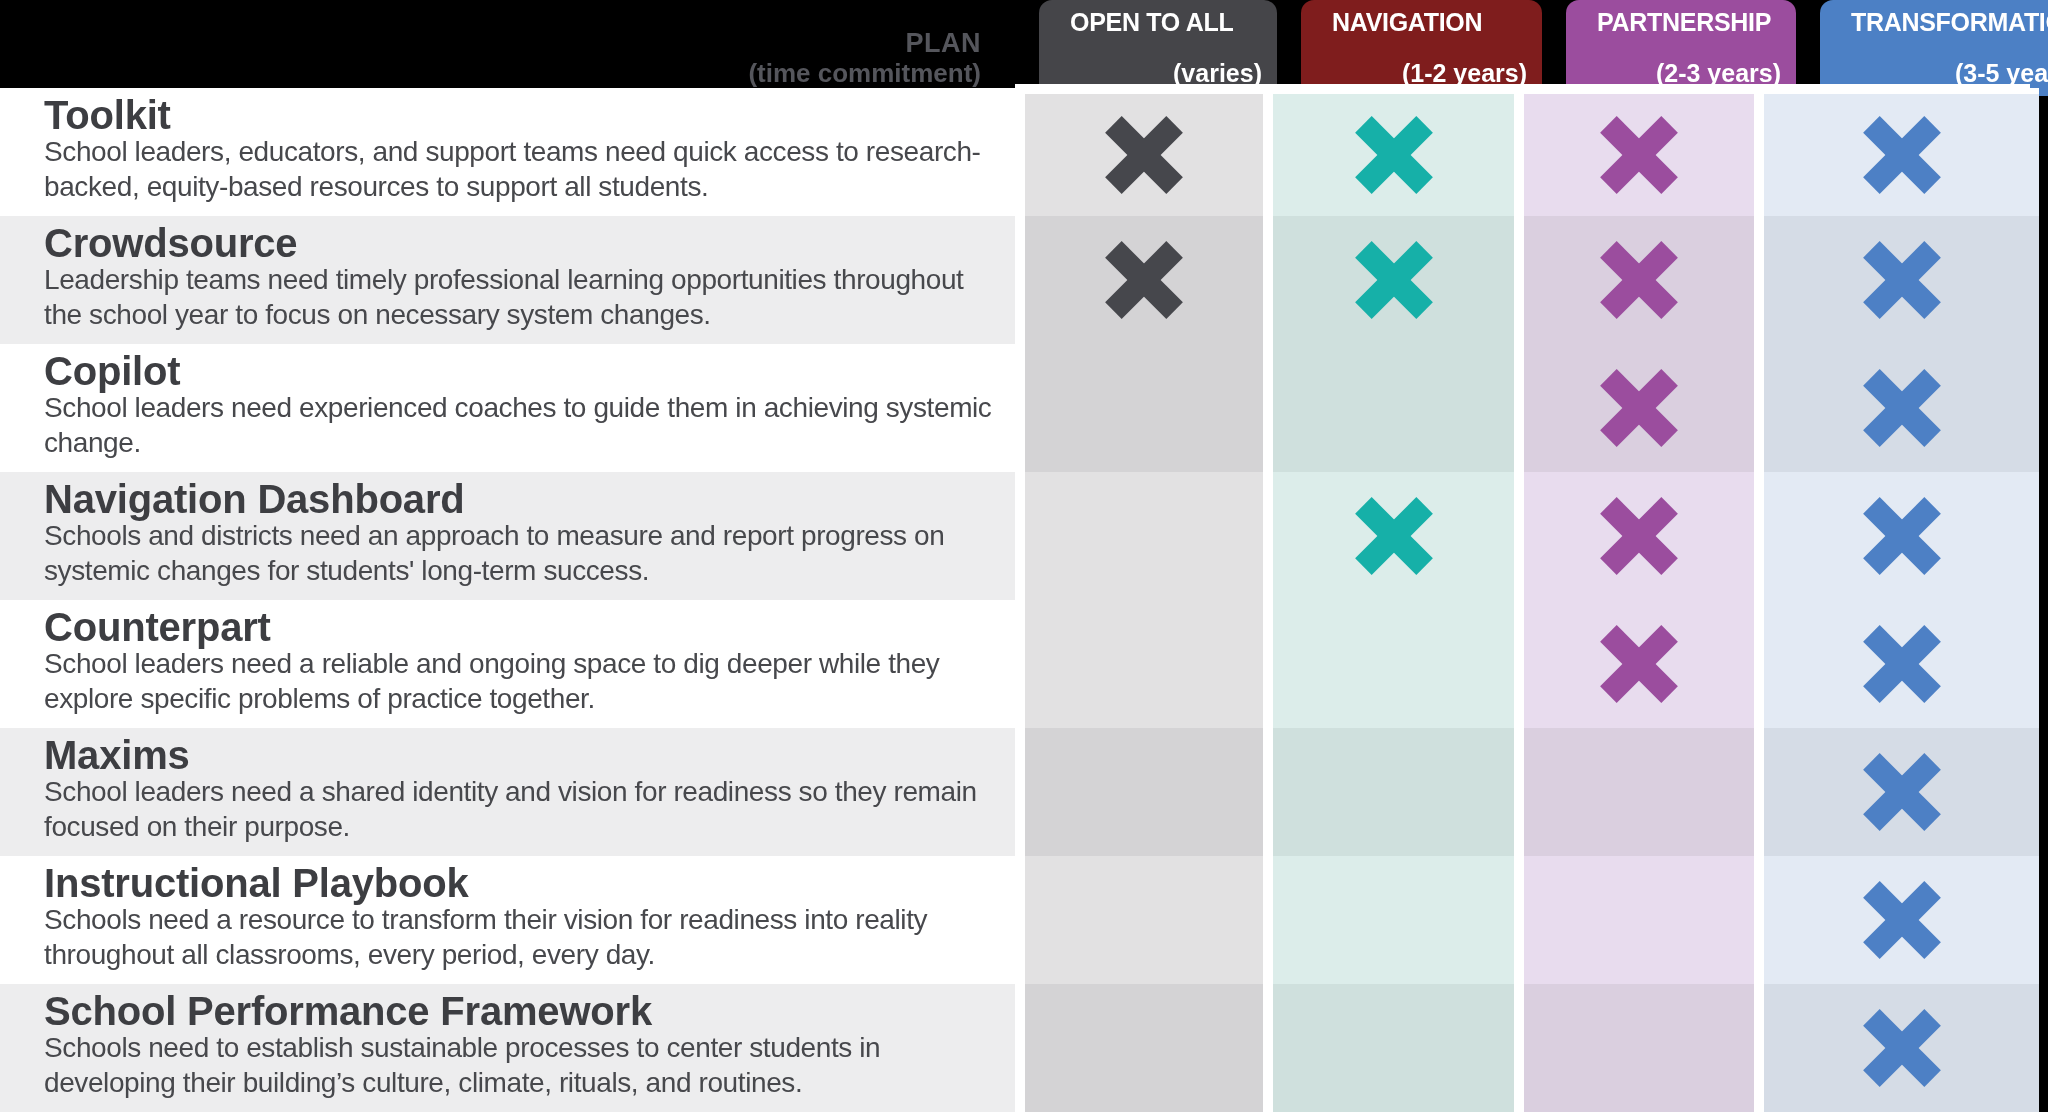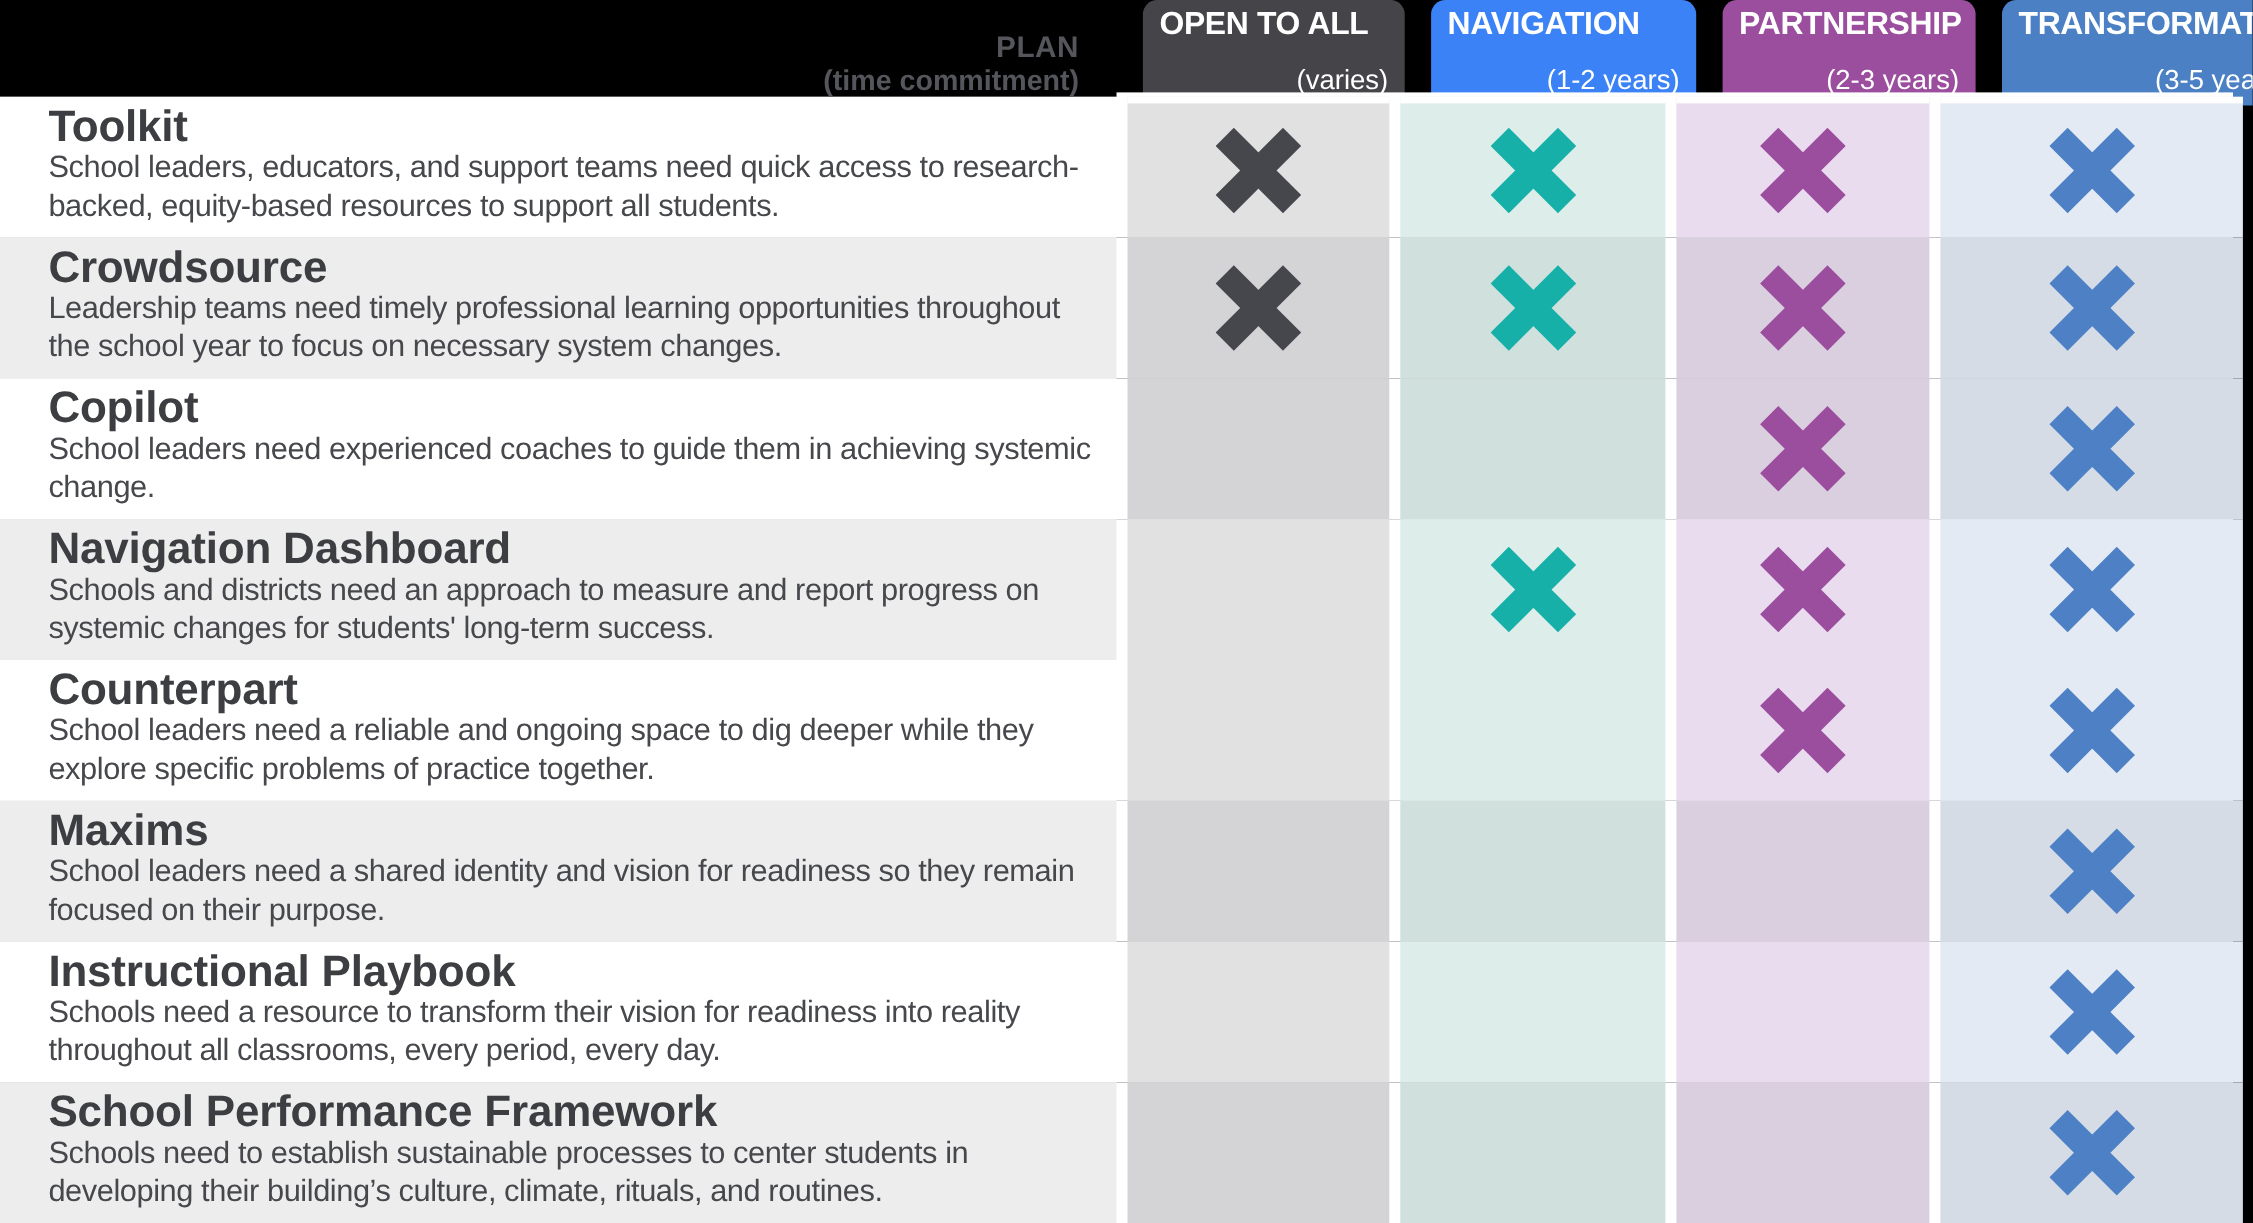--- a/index.html
+++ b/index.html
@@ -17,22 +17,22 @@
     display:flex;flex-direction:column;justify-content:flex-end;align-items:flex-end;
     padding:0 34px 8px 0;color:#55565c;
   }
   .plan-label{font-size:27px;font-weight:bold;letter-spacing:.5px;line-height:30px;}
   .plan-sub{font-size:26px;font-weight:bold;line-height:30px;}
   .tab{
     border-radius:13px 13px 0 0;color:#fff;
     display:flex;flex-direction:column;justify-content:center;
     padding:6px 15px 8px 15px;box-sizing:border-box;
   }
-  .tab-label{font-size:29px;font-weight:bold;letter-spacing:-.3px;line-height:32px;text-align:left;white-space:nowrap;}
-  .tab-sub{font-size:25px;font-weight:normal;line-height:30px;text-align:right;white-space:nowrap;margin-top:20px;}
+  .tab-label{font-size:25px;font-weight:bold;letter-spacing:-.3px;line-height:32px;text-align:left;white-space:nowrap;margin-left:16px;}
+  .tab-sub{font-size:25px;font-weight:bold;line-height:30px;text-align:right;white-space:nowrap;margin-top:20px;}
   .white-strip{position:absolute;left:1015px;top:84px;width:1015px;height:5px;background:#fff;}
   
   .rows{position:absolute;left:0;top:88px;width:2030px;}
   .row{
     display:grid;grid-template-columns:1015px 238px 241px 230px 275px;column-gap:10px;
     height:128px;background:#fff; 
   }
   .label-cell{
     box-sizing:border-box;padding:8px 20px 0 44px;overflow:hidden;
   }
@@ -53,21 +53,21 @@
   <div class="header-row">
     <div class="plan-cell">
       <div class="plan-label">PLAN</div>
       <div class="plan-sub">(time commitment)</div>
     </div>
 
   <div class="tab" style="background: rgb(69, 69, 73);">
         <div class="tab-label">OPEN TO ALL</div>
         <div class="tab-sub">(varies)</div>
       </div>
-      <div class="tab" style="background: #3b82f6;">
+      <div class="tab" style="background: #7f1d1d;">
         <div class="tab-label">NAVIGATION</div>
         <div class="tab-sub">(1-2 years)</div>
       </div>
       <div class="tab" style="background: rgb(155, 77, 158);">
         <div class="tab-label">PARTNERSHIP</div>
         <div class="tab-sub">(2-3 years)</div>
       </div>
       <div class="tab" style="background: rgb(76, 128, 197);">
         <div class="tab-label">TRANSFORMATION</div>
         <div class="tab-sub">(3-5 years)</div>

